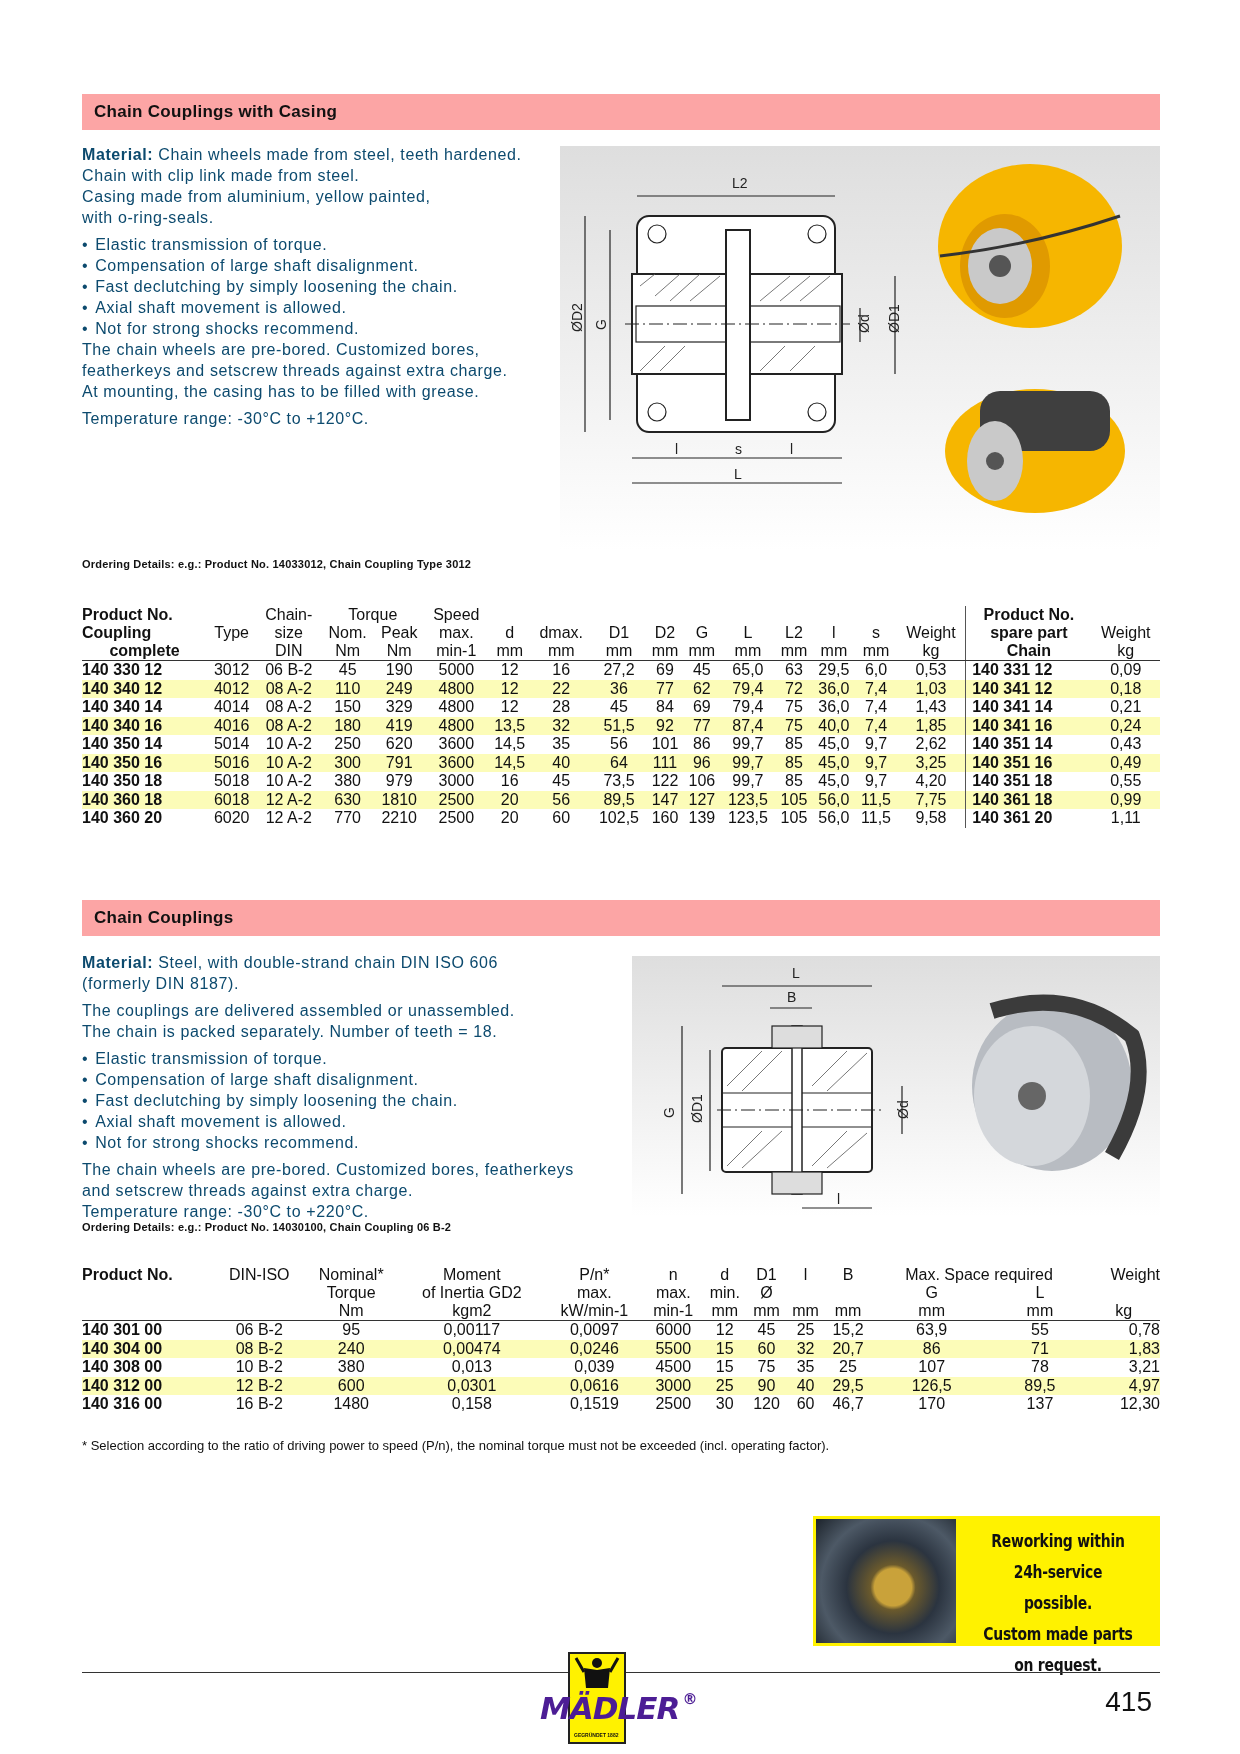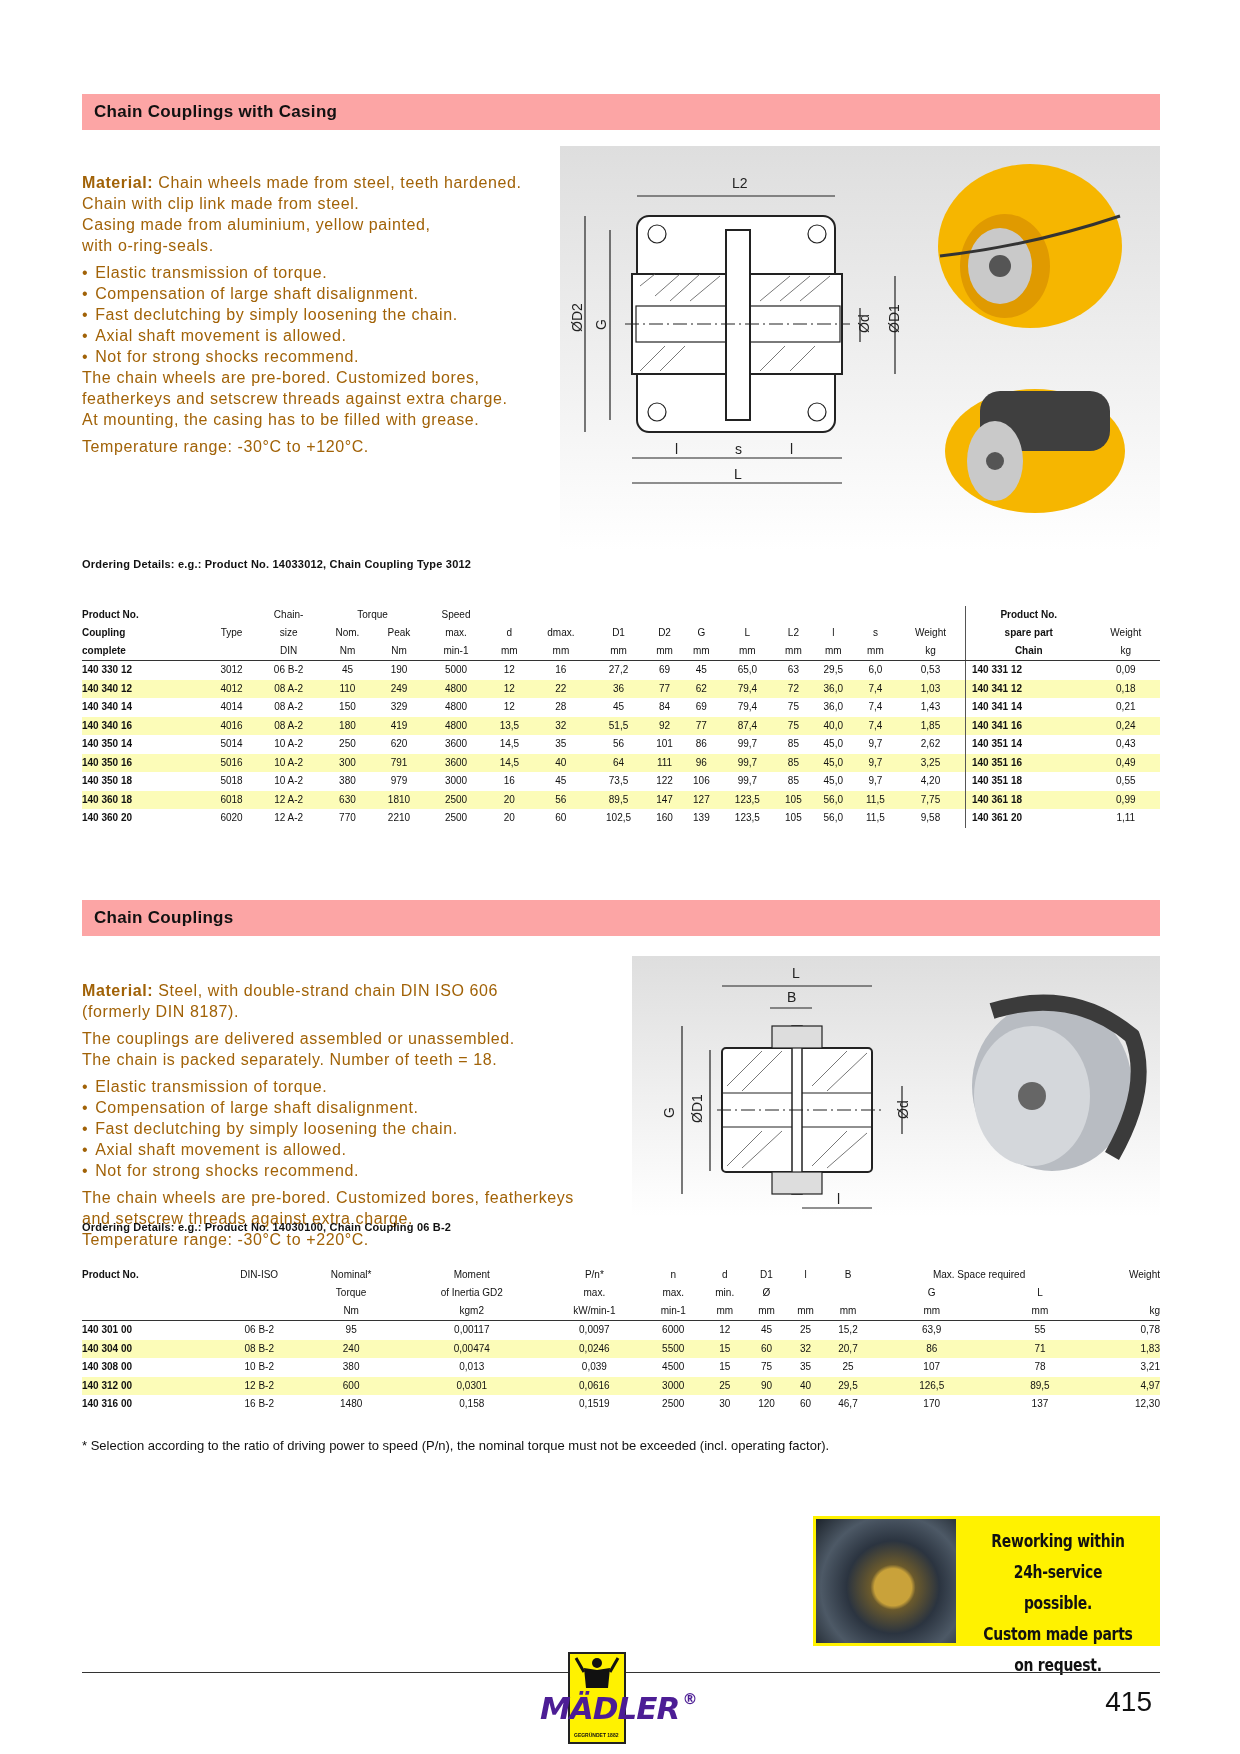--- a/index.html
+++ b/index.html
@@ -1,31 +1,31 @@
 <!DOCTYPE html>
 <html><head>
 <meta charset="utf-8">
 <style>
   * { box-sizing: border-box; margin: 0; padding: 0; }
   html, body { width: 1240px; height: 1754px; background: #ffffff; }
   body { position: relative; font-family: "Liberation Sans", sans-serif; color: #111; }
   .abs { position: absolute; }
   .section-bar { position: absolute; left: 82px; width: 1078px; height: 36px; background: #fca5a5; }
   .section-bar span { position: absolute; left: 12px; top: 8px; font-size: 17px; font-weight: bold; letter-spacing: 0.3px; }
-  .para { font-size: 16px; line-height: 21px; letter-spacing: 0.6px; color: #a16207; margin-top: 28px; }
+  .para { font-size: 16px; line-height: 21px; letter-spacing: 0.6px; color: #0c4a6e; }
   .para b { font-weight: bold; }
   .para .gap { height: 6px; }
   ul.bullets { list-style: none; }
   ul.bullets li::before { content: "\2022"; margin-right: 7px; }
   .order { font-size: 11px; font-weight: bold; letter-spacing: 0.2px; }
   .figbox { position: absolute; background: linear-gradient(#dedede, #ffffff); }
-  table.spec { position: absolute; border-collapse: collapse; font-size: 10px; }
+  table.spec { position: absolute; border-collapse: collapse; font-size: 16px; }
   table.spec th { font-weight: normal; line-height: 18px; vertical-align: bottom; white-space: nowrap; }
   table.spec td { line-height: 18.5px; white-space: nowrap; }
-  table.spec thead tr.last th { border-bottom: 1px solid #333; }
+  table.spec thead tr.last th { border-bottom: 1px solid #333; text-align: center; }
   table.spec tr.hl td { background: #fcfcb8; }
   table.spec .pn { font-weight: bold; text-align: left; }
   table.spec .vsep { border-left: 1px solid #555; }
   .c { text-align: center; }
   .r { text-align: right; }
   .promo { position: absolute; left: 813px; top: 1516px; width: 347px; height: 130px; background: #fff200; }
   .promo .photo { position: absolute; left: 3px; top: 3px; width: 140px; height: 124px;
      background: radial-gradient(circle at 55% 55%, #c9a23a 0 18%, #6b5a2c 22%, #2b3440 45%, #4d5966 70%, #1c232b 100%); }
   .promo .txt { position: absolute; left: 150px; top: 10px; width: 190px; text-align: center;
      font-family: "DejaVu Sans", sans-serif; font-weight: bold; font-size: 17px; line-height: 31px; letter-spacing: -0.3px; transform: scaleX(0.82); transform-origin: center top; }

